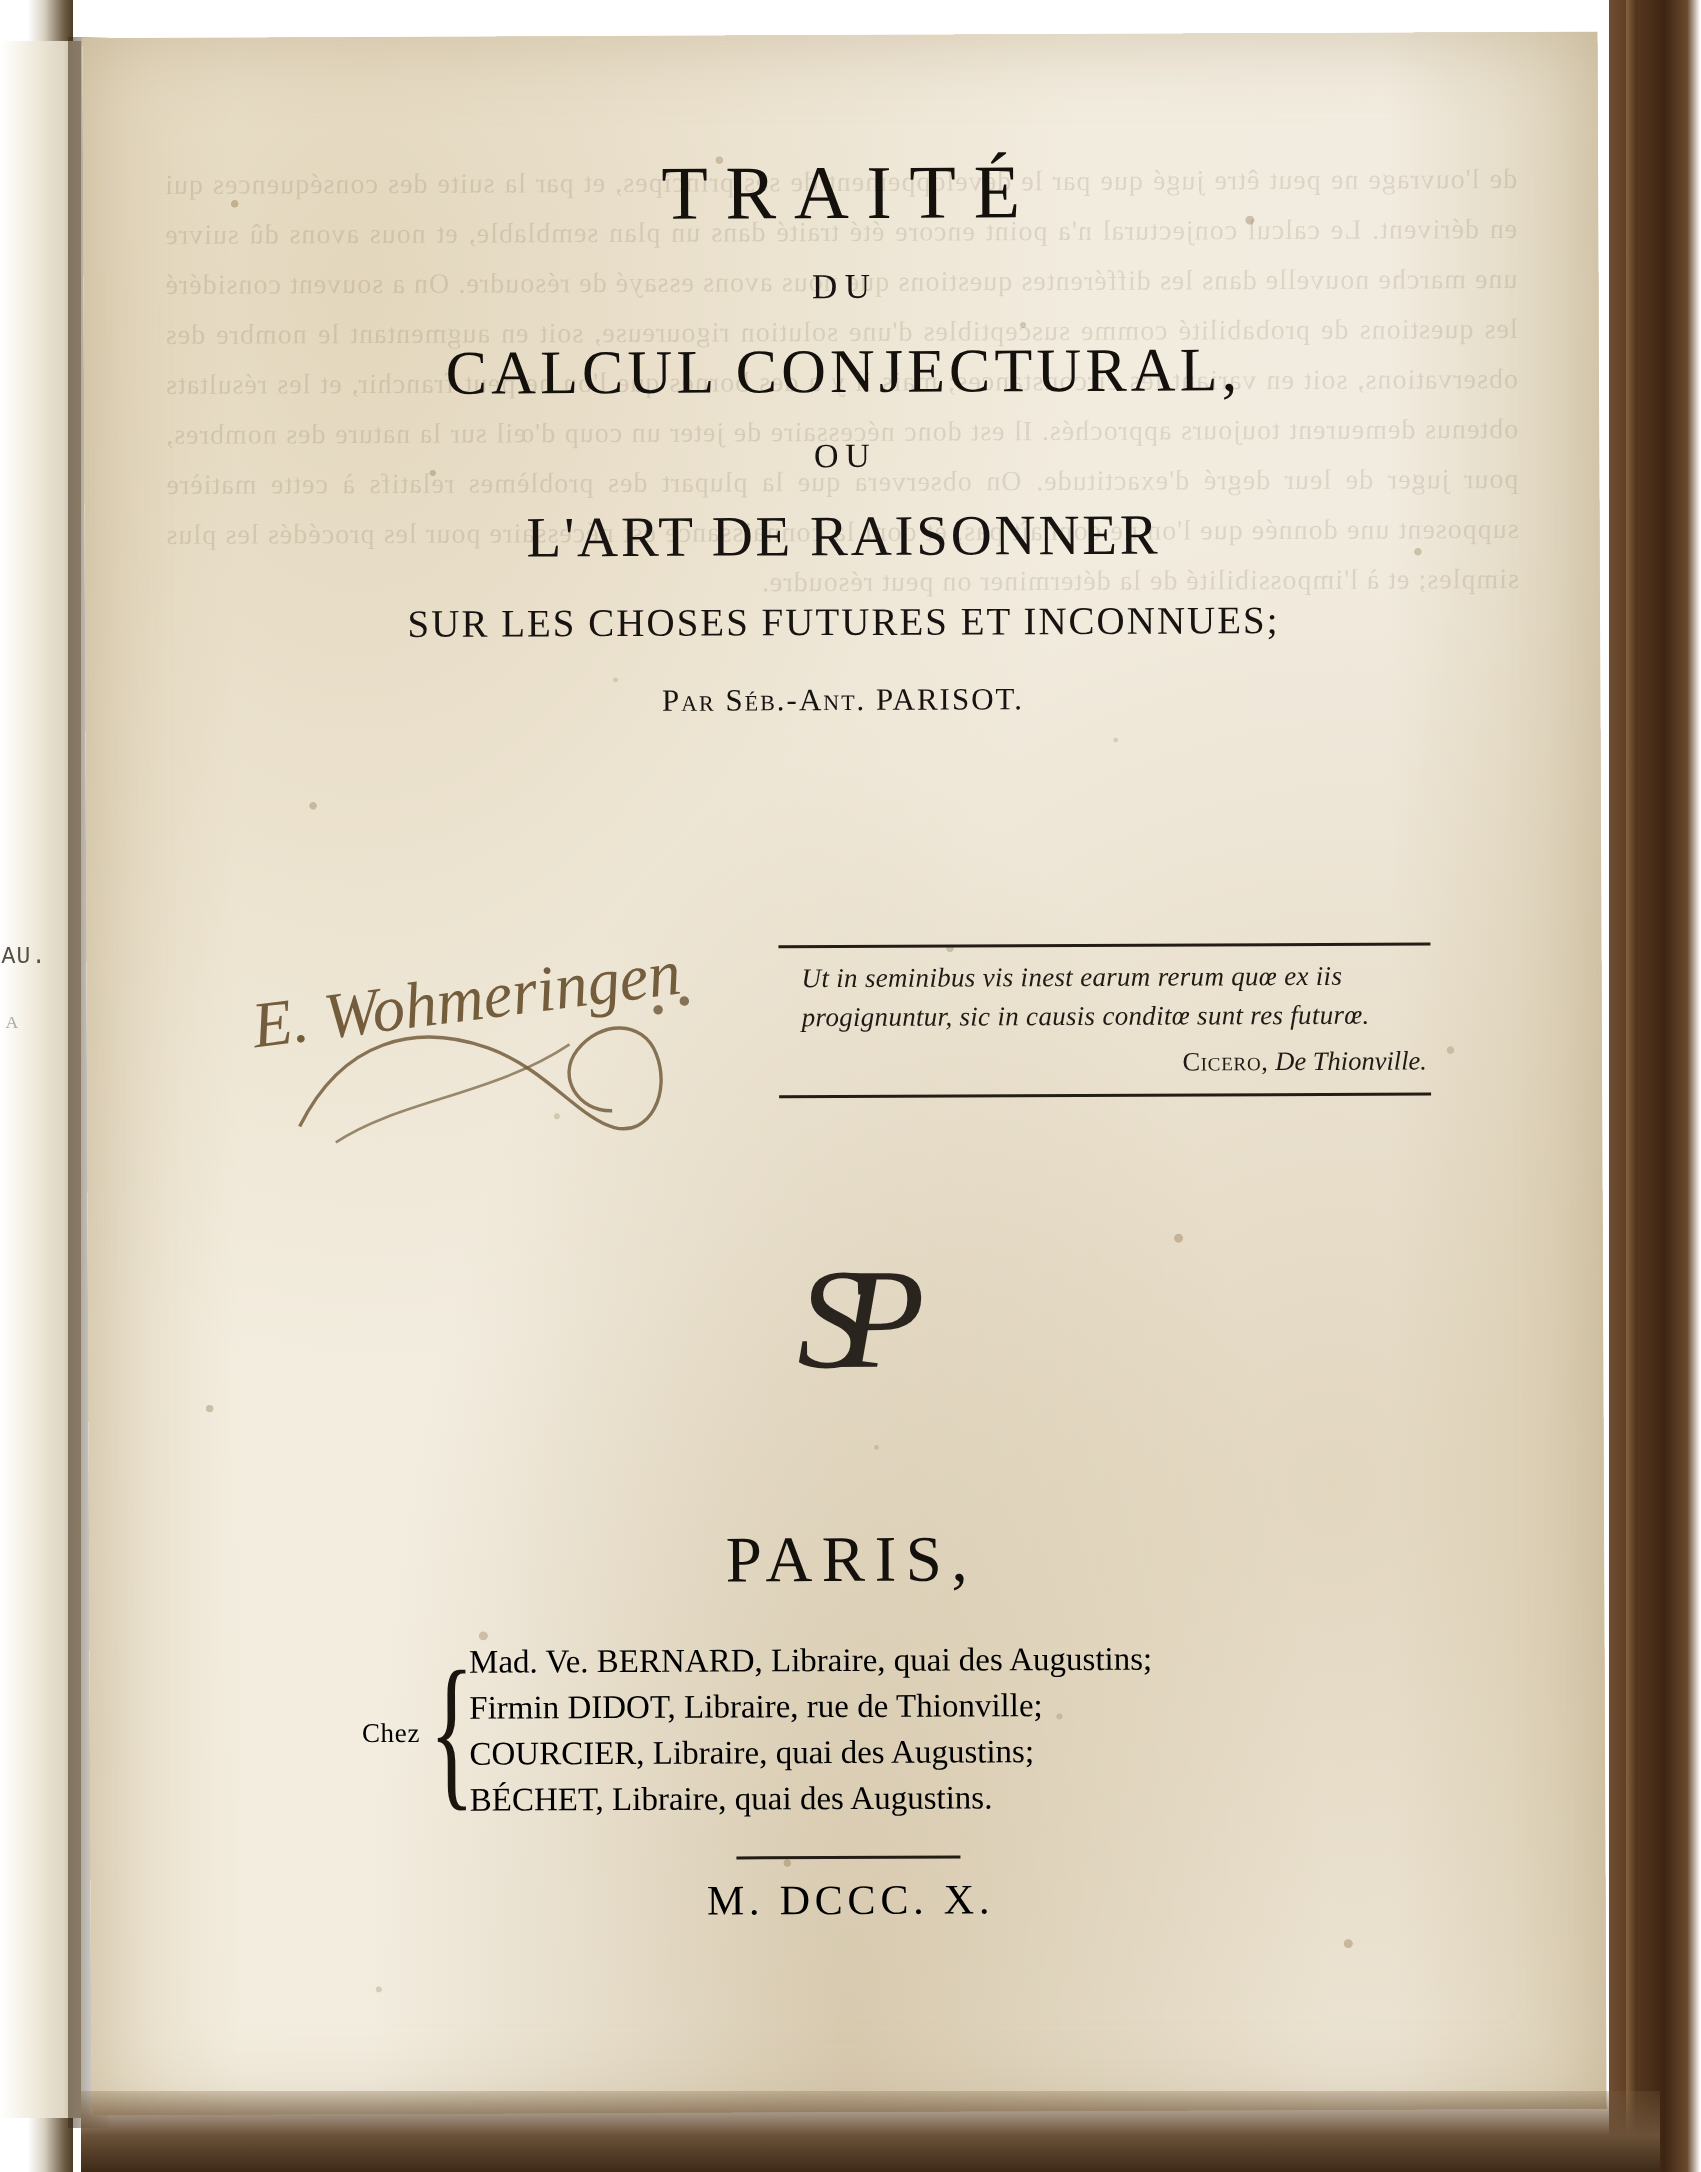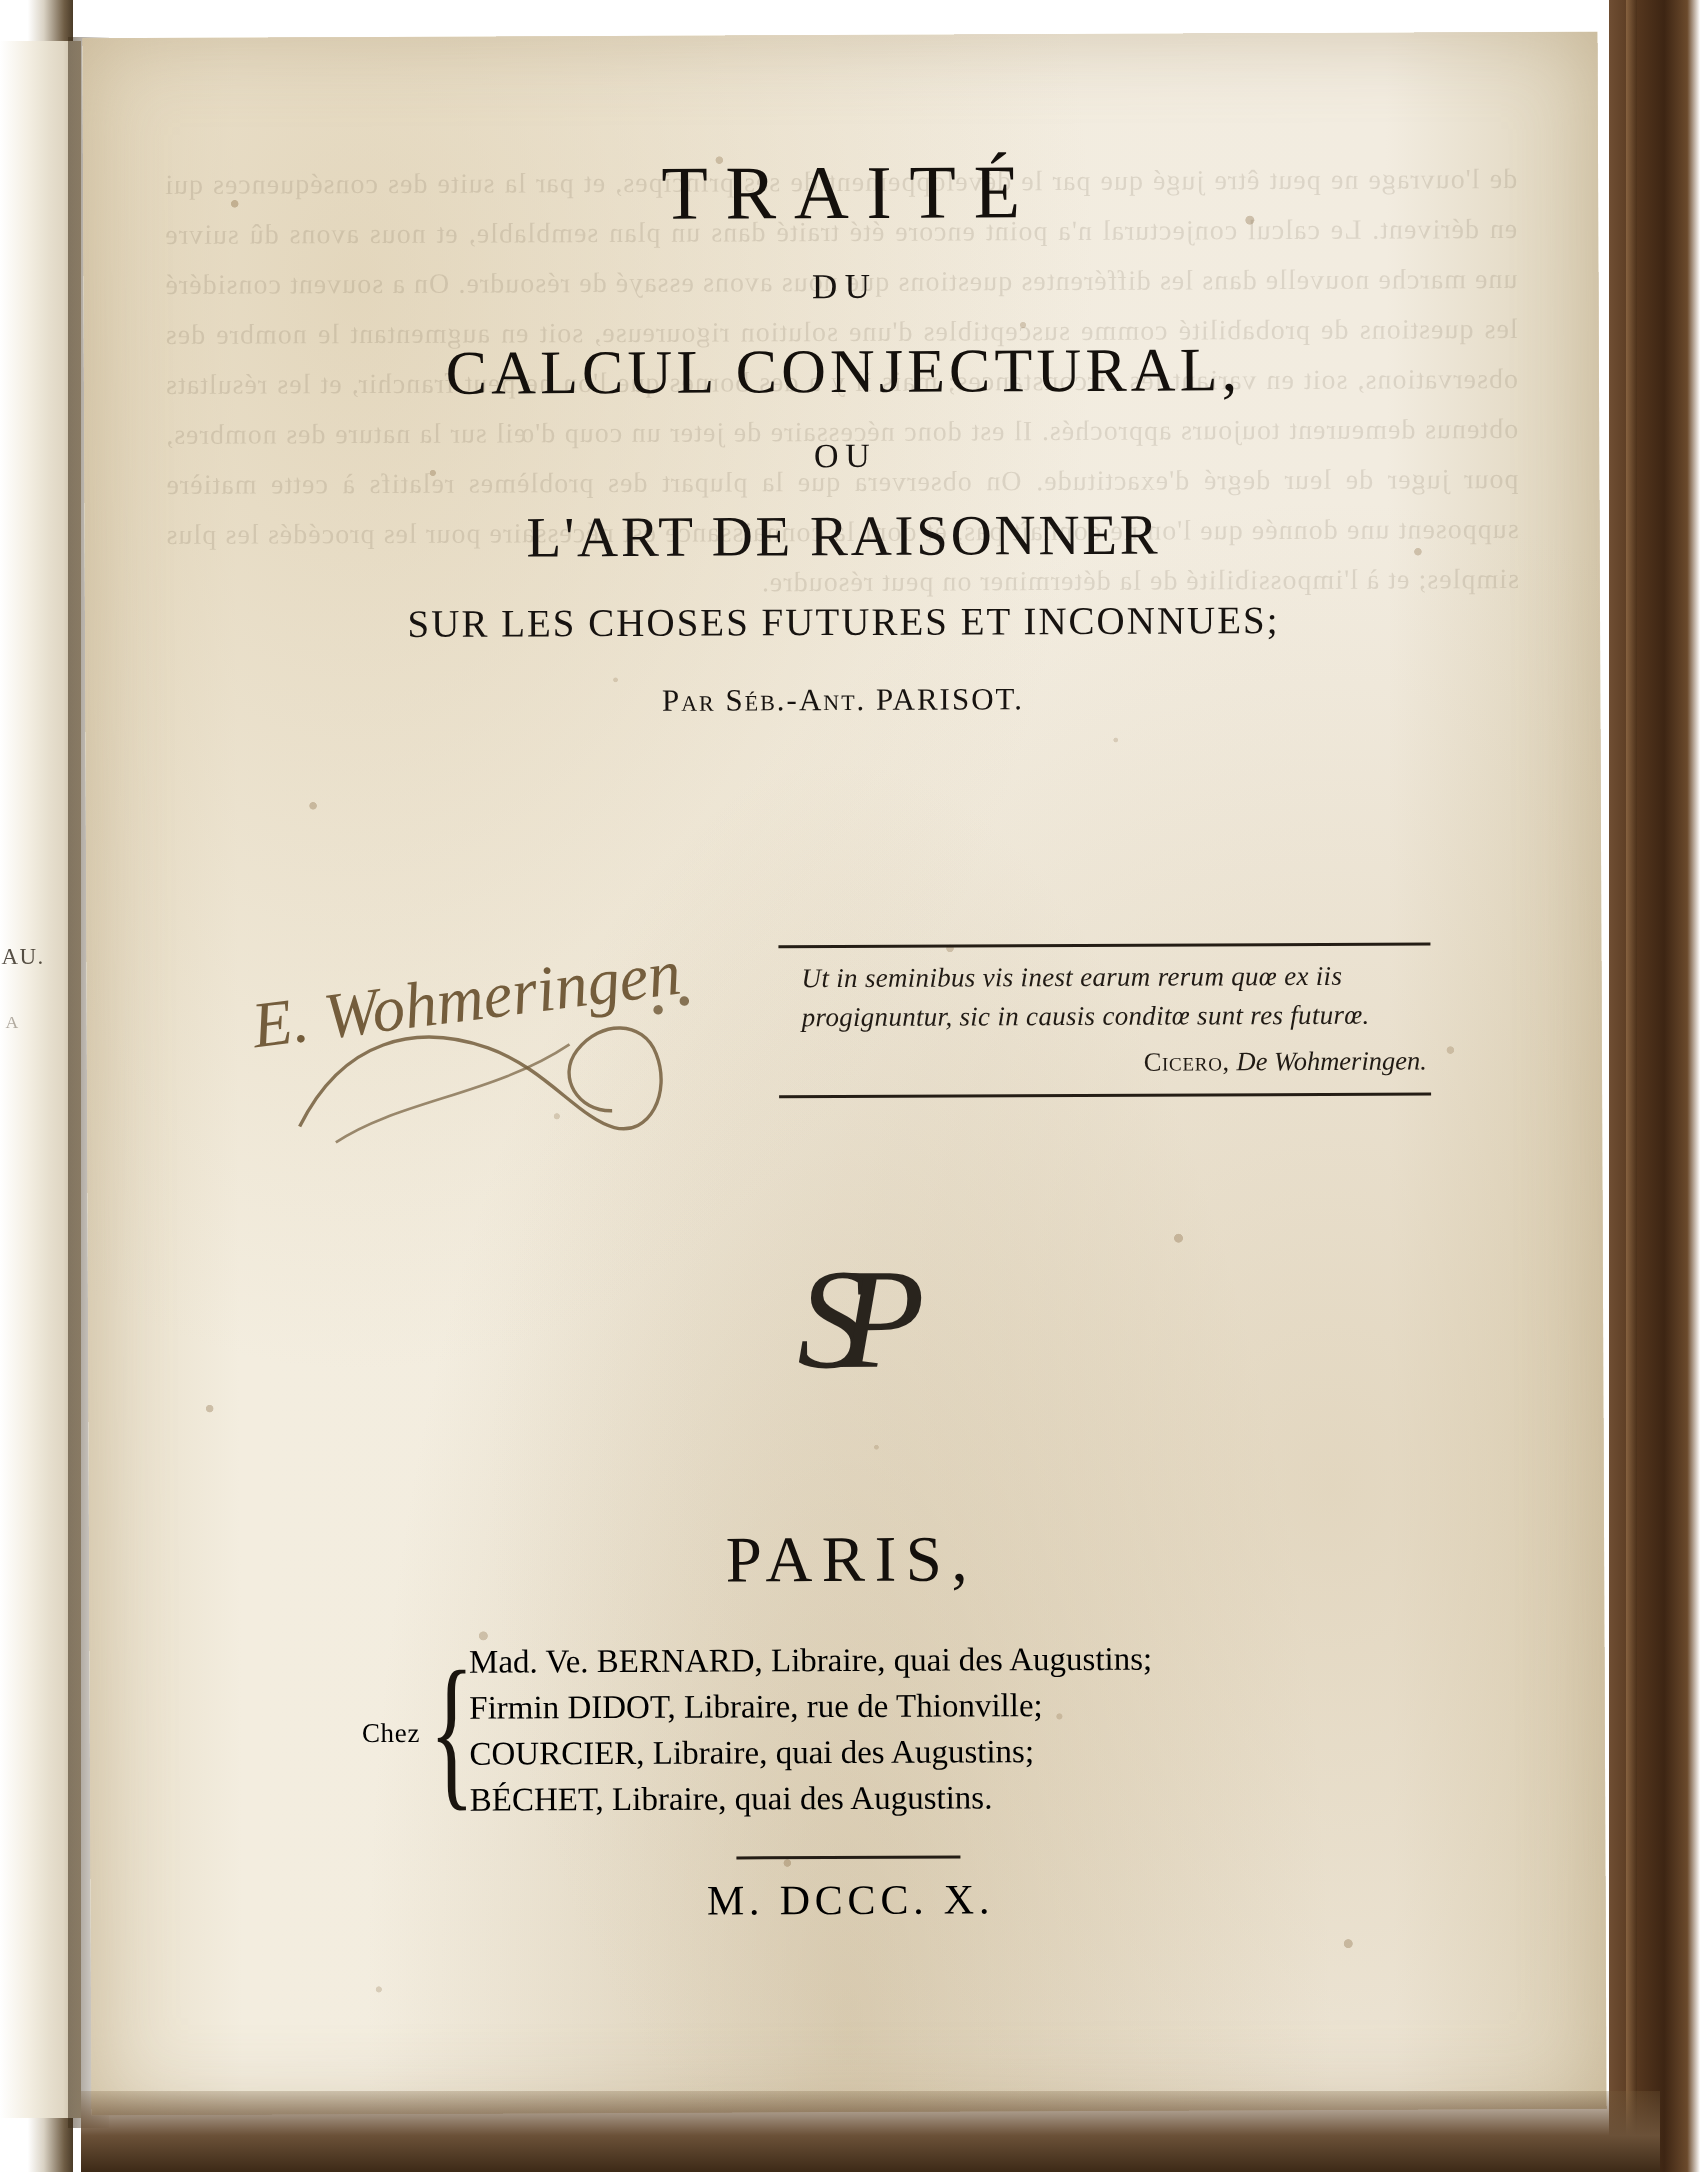--- a/index.html
+++ b/index.html
@@ -35,21 +35,21 @@
     width: 48px; height: 100%;
     background: linear-gradient(to right, #ffffff 0%, #f3eee2 60%, #e7e0cf 100%);
   }
   .left-page-text {
     position: absolute;
     left: 1.4px; top: 903px;
     width: 48px;
     font-size: 23px;
     letter-spacing: 1.4px;
     color: #3a3227;
-    font-family: Liberation Serif, serif;
+    font-family: Liberation Mono, monospace;
     opacity: .85;
   }
   .left-page-text2 {
     position: absolute;
     left: 5.4px; top: 971px;
     width: 41px;
     font-size: 17.7px;
     color: #6b6050;
     opacity: .5;
   }
@@ -364,21 +364,21 @@
     </div>
 
     <div class="epigraph">
       <div class="rule"></div>
       <div class="epi-lines">
         <div>Ut in seminibus vis inest earum rerum quœ ex iis</div>
         <div>progignuntur, sic in causis conditœ sunt res futurœ.</div>
       </div>
       <div class="epi-src">
         <span class="sc smallcaps">Cicero,</span>
-        <i>De Wohmeringen.</i>
+        <i>De Thionville.</i>
       </div>
       <div class="rule bottom"></div>
     </div>
 
     <div class="device">SP</div>
 
     <div class="t-paris">PARIS,</div>
 
     <div class="sellers-wrap">
       <div class="chez">Chez</div>

